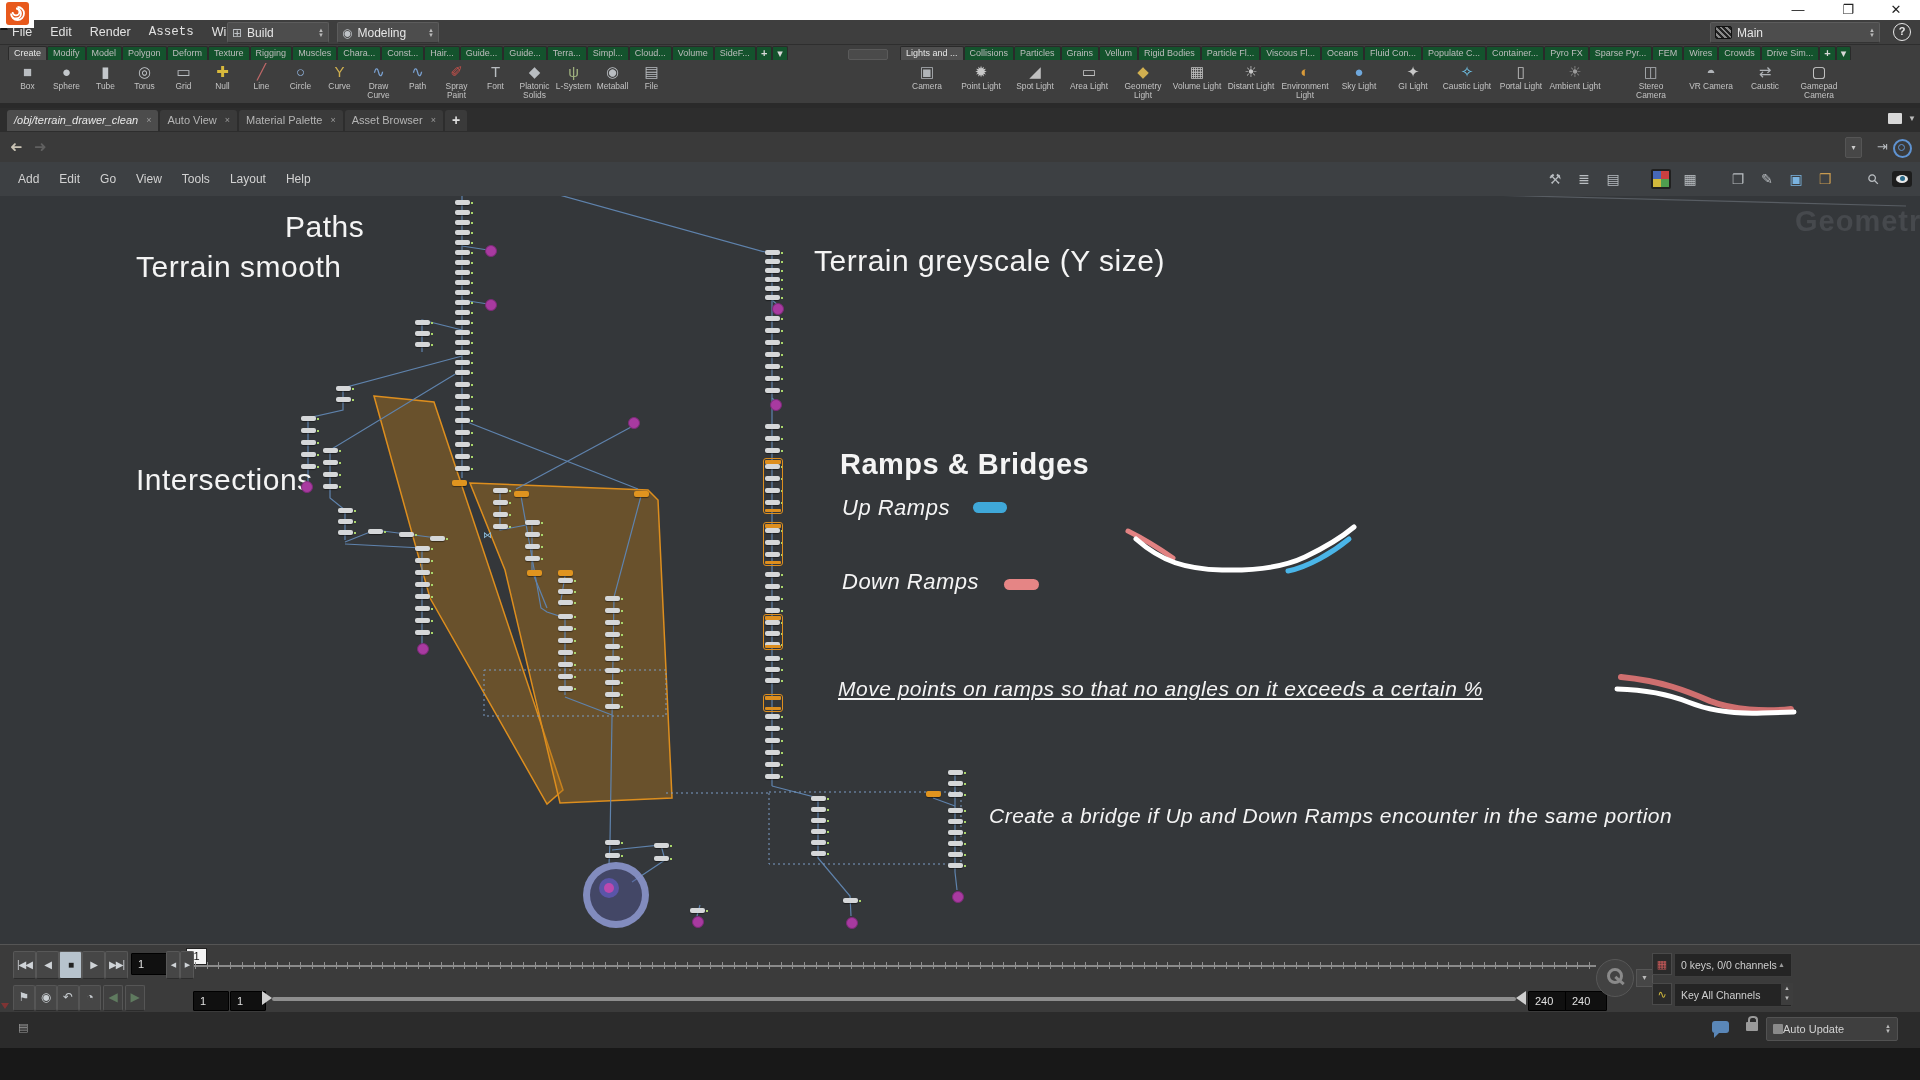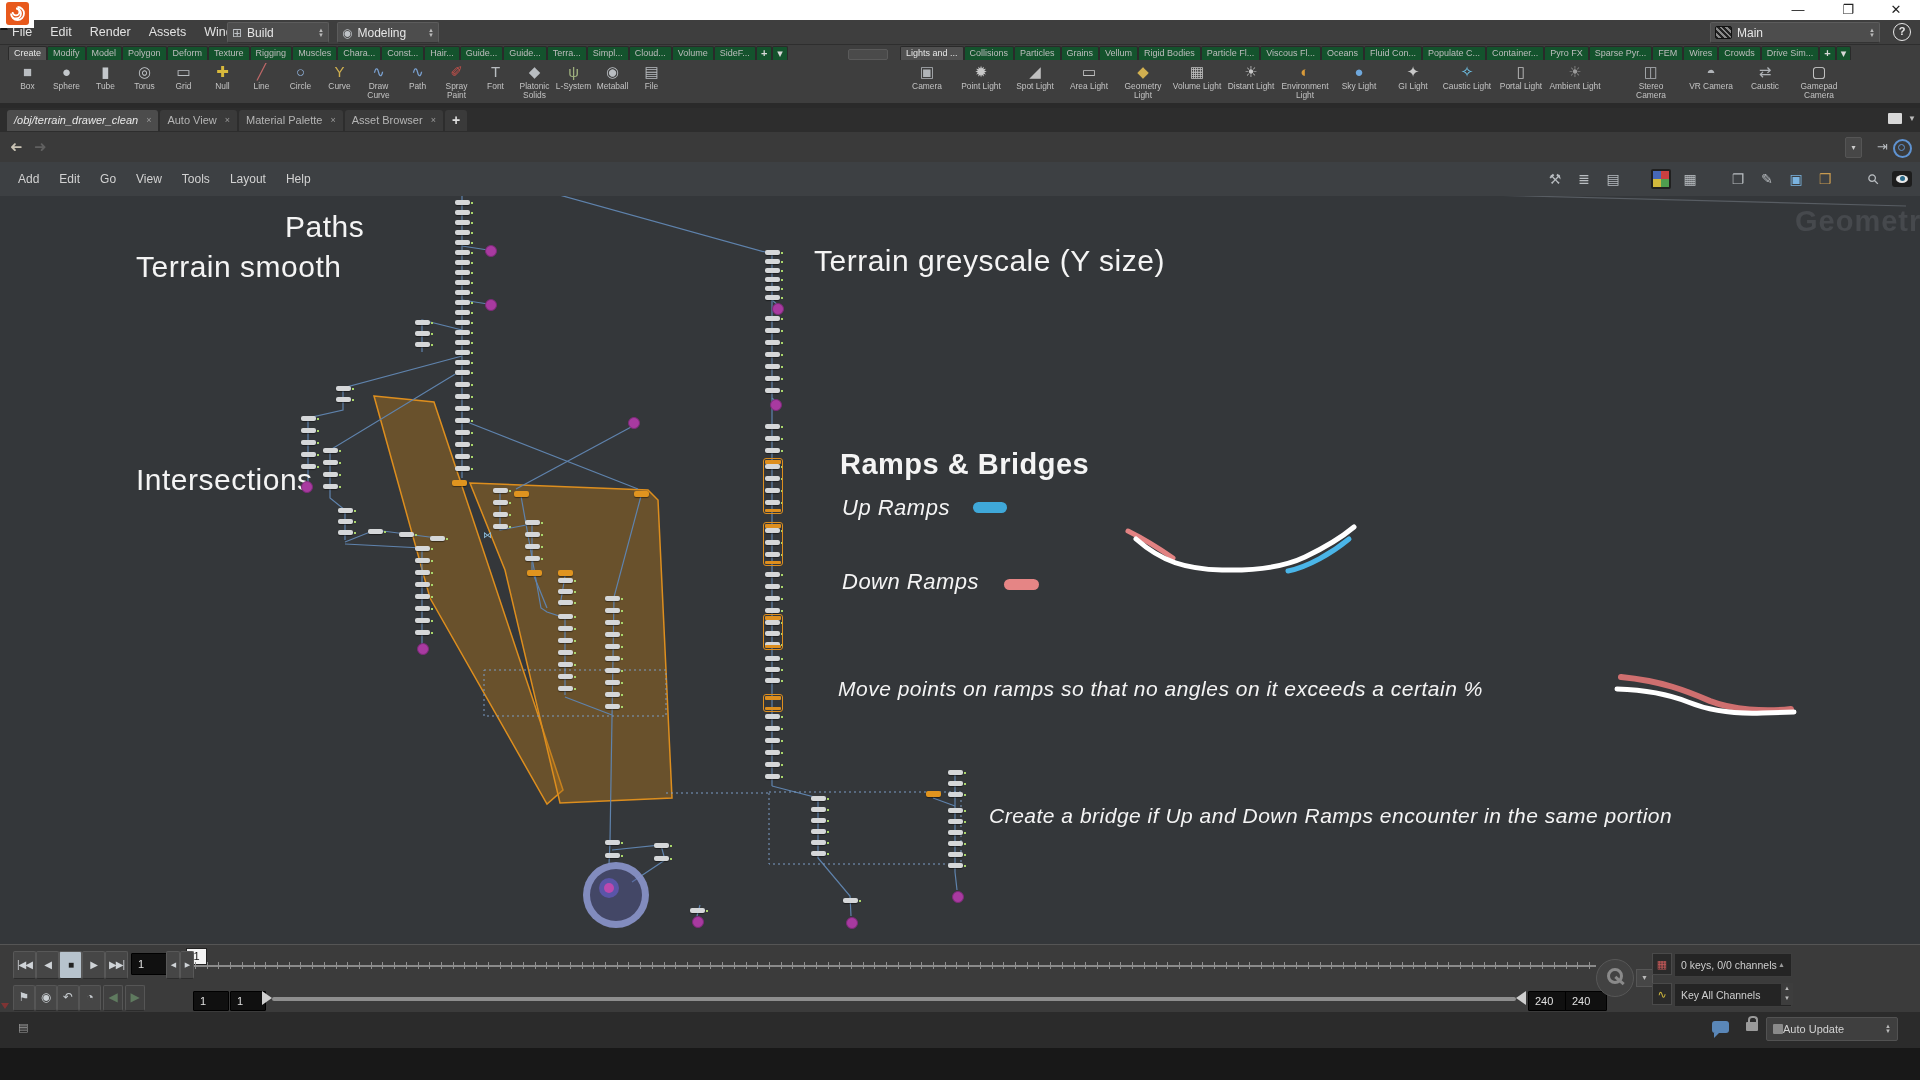--- a/index.html
+++ b/index.html
@@ -141,21 +141,21 @@
   </div>
   <div class="winbtn" style="left:1783px">—</div>
   <div class="winbtn" style="left:1833px">❐</div>
   <div class="winbtn" style="left:1881px">✕</div>
 
   <div class="menubar">
     <div class="menus" id="main-menus">
         <div style="display: inline-block;">File</div>
         <div style="display: inline-block;">Edit</div>
         <div style="display: inline-block;">Render</div>
-        <div style="display: inline-block;">Assets</div>
+        <div style="display: inline-block; font-family: Liberation Mono, monospace;">Assets</div>
         <div style="display: inline-block;">Windows</div>
         <div style="display: inline-block;">Help</div>
       </div>
     <div class="combo" style="left:227px;width:92px">
       <span class="icon-glyph">⊞</span>
       <span>Build</span>
       <span class="spin">
           <span>▲</span>
           <span>▼</span>
         </span>
@@ -479,21 +479,21 @@
           <path d="M1617,689 C1648,690 1668,694 1688,702 C1710,711 1736,714 1762,713 L1794,712" fill="none" stroke="#ffffff" stroke-width="5" stroke-linecap="round"></path>
         </g>
       </svg>
   <div class="anno" style="left: 285px; top: 14px; font-size: 30px;">Paths</div>
       <div class="anno" style="left: 136px; top: 54px; font-size: 30px;">Terrain smooth</div>
       <div class="anno" style="left: 814px; top: 48px; font-size: 30px;">Terrain greyscale (Y size)</div>
       <div class="anno" style="left: 136px; top: 267px; font-size: 30px;">Intersections</div>
       <div class="anno" style="left: 840px; top: 252px; font-size: 29px; font-weight: bold;">Ramps &amp; Bridges</div>
       <div class="anno" style="left: 842px; top: 299px; font-size: 22px; font-style: italic;">Up Ramps</div>
       <div class="anno" style="left: 842px; top: 373px; font-size: 22px; font-style: italic;">Down Ramps</div>
-      <div class="anno" style="left: 838px; top: 481px; font-size: 21px; font-style: italic;">Move points on ramps so that no angles on it exceeds a certain %</div>
+      <div class="anno" style="left: 838px; top: 481px; font-size: 21px; font-style: italic; text-decoration: underline;">Move points on ramps so that no angles on it exceeds a certain %</div>
       <div class="anno" style="left: 989px; top: 608px; font-size: 21px; font-style: italic;">Create a bridge if Up and Down Ramps encounter in the same portion</div>
       <div class="swatch" style="left: 973px; top: 306px; width: 34px; height: 11px; background: rgb(63, 168, 217);"></div>
       <div class="swatch" style="left: 1004px; top: 383px; width: 35px; height: 11px; background: rgb(229, 133, 133);"></div>
       <div class="node" style="left: 454.5px; top: 4px;"></div>
       <div class="node" style="left: 454.5px; top: 14px;"></div>
       <div class="node" style="left: 454.5px; top: 24px;"></div>
       <div class="node" style="left: 454.5px; top: 34px;"></div>
       <div class="node" style="left: 454.5px; top: 44px;"></div>
       <div class="node" style="left: 454.5px; top: 54px;"></div>
       <div class="node" style="left: 454.5px; top: 64px;"></div>

